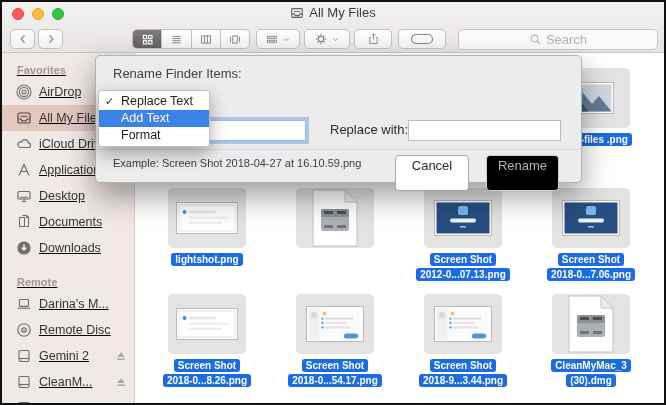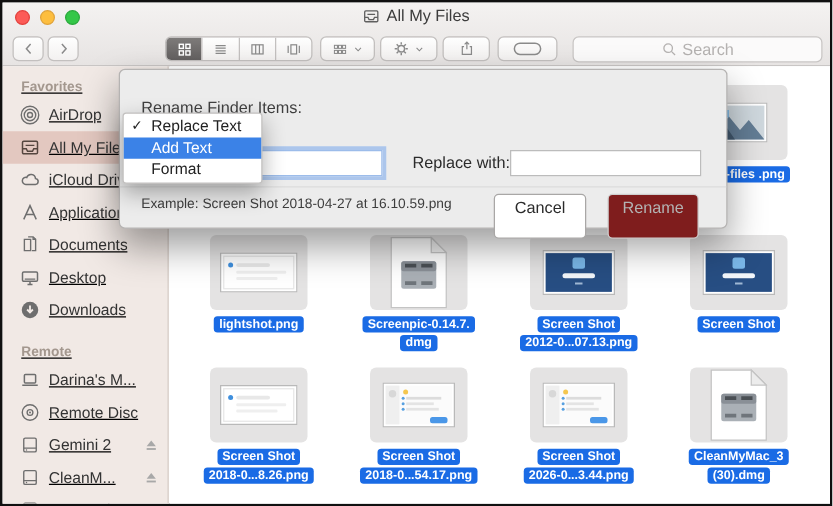--- a/index.html
+++ b/index.html
@@ -42,30 +42,30 @@
   .file{position:absolute;width:128px;text-align:center;}
   .selbox{width:78px;height:60px;margin:0 auto;background:#e4e3e3;border-radius:5px;
           display:flex;align-items:center;justify-content:center;}
   .labels{margin-top:3px;line-height:14px;}
   .pill{display:inline-block;background:#1a6be5;color:#fff;font-size:10px;font-weight:bold;
         line-height:13px;padding:0 4px;border-radius:3px;white-space:nowrap;}
   
   .dialog{position:absolute;left:93px;top:53px;width:487px;height:128px;box-sizing:border-box;
           background:#ececec;border:1px solid #b5b3b2;border-radius:5px;
           box-shadow:0 14px 30px rgba(0,0,0,.38);z-index:10;font-size:13px;color:#3f3f3f;}
-  .dlg-title{position:absolute;left:17px;top:22px;}
+  .dlg-title{position:absolute;left:17px;top:10px;}
   .dlg-field{position:absolute;height:21px;box-sizing:border-box;background:#fff;border:1px solid #bcbcbc;}
   .dlg-field.focus{border:1px solid #9cbcea;box-shadow:0 0 0 3px rgba(120,168,236,.55);}
   .dlg-label{position:absolute;left:234px;top:66px;color:#2b2b2b;}
   .dlg-sep{position:absolute;left:0;right:0;top:93px;border-top:1px solid #dbdbdb;}
   .dlg-example{position:absolute;left:17px;top:101px;font-size:11px;color:#3e3e3e;}
   .dlg-btn{position:absolute;top:99px;height:36px;box-sizing:border-box;border-radius:4px;
            text-align:center;line-height:20px;font-size:13px;}
   .dlg-cancel{left:299px;width:74px;background:#fff;border:1px solid #a9a7a6;color:#2b2b2b;}
-  .dlg-rename{left:390px;width:73px;background:#7f1d1d;border:1px solid #cfcfcf;color:#b3b3b3;}
+  .dlg-rename{left:390px;width:73px;background:#000000;border:1px solid #cfcfcf;color:#b3b3b3;}
   
   .menu{position:absolute;left:96px;top:88px;width:110px;z-index:20;background:#fff;
         border:1px solid #c2c0bf;border-radius:3px;box-shadow:0 7px 18px rgba(0,0,0,.32);padding:2px 0;}
   .menu-item{height:17px;line-height:17px;font-size:12.5px;color:#222;padding-left:22px;position:relative;white-space:nowrap;}
   .menu-item.hl{background:#3b82e7;color:#fff;}
   .menu-item .check{position:absolute;left:6px;font-size:11px;}
 </style>
 </head>
 <body>
 
@@ -216,37 +216,37 @@
         <span class="ic"><svg viewBox="0 0 16 16">
             <g fill="none" stroke="currentColor" stroke-width="1.2">
               <path d="M3 13.5L8 2.5l5 11"></path>
               <path d="M4.8 9.5h6.4"></path>
             </g>
           </svg></span>
         <span class="side-label">Applications</span>
       </div>
       <div class="side-row">
         <span class="ic"><svg viewBox="0 0 16 16">
+            <g fill="none" stroke="currentColor" stroke-width="1.2">
+              <rect x="2" y="3.5" width="12" height="7.5" rx="1"></rect>
+              <path d="M6 13.5h4M8 11v2.5"></path>
+              <path d="M3.8 9.3h8.4" stroke-width="1"></path>
+            </g>
+          </svg></span>
+        <span class="side-label">Desktop</span>
+      </div>
+      <div class="side-row">
+        <span class="ic"><svg viewBox="0 0 16 16">
             <g fill="none" stroke="currentColor" stroke-width="1.1">
               <path d="M3.5 3.5h5v9h-5z"></path>
               <path d="M6.5 1.5h4l2 2v9h-3"></path>
               <path d="M10.5 1.5v2h2"></path>
             </g>
           </svg></span>
         <span class="side-label">Documents</span>
-      </div>
-      <div class="side-row">
-        <span class="ic"><svg viewBox="0 0 16 16">
-            <g fill="none" stroke="currentColor" stroke-width="1.2">
-              <rect x="2" y="3.5" width="12" height="7.5" rx="1"></rect>
-              <path d="M6 13.5h4M8 11v2.5"></path>
-              <path d="M3.8 9.3h8.4" stroke-width="1"></path>
-            </g>
-          </svg></span>
-        <span class="side-label">Desktop</span>
       </div>
       <div class="side-row">
         <span class="ic"><svg viewBox="0 0 16 16">
             <circle cx="8" cy="8" r="6.6" fill="currentColor"></circle>
             <path d="M8 4.3v5.2M5.7 7.6L8 9.9l2.3-2.3" stroke="#f1e9e5" stroke-width="1.5" fill="none"></path>
           </svg></span>
         <span class="side-label">Downloads</span>
       </div>
       <div class="side-header devices-gap">Remote</div>
       <div class="side-row">
@@ -355,24 +355,20 @@
               <path d="M1 1h32l12 12v44H1z" fill="#fff" stroke="#c4c4c4"></path>
               <path d="M33 1l12 12H33z" fill="#ececec" stroke="#c4c4c4"></path>
               <rect x="9" y="20" width="28" height="22" rx="2" fill="#aab0b6"></rect>
               <rect x="9" y="20" width="28" height="8" rx="2" fill="#898f96"></rect>
               <rect x="12" y="22" width="9" height="3" fill="#4a4f54"></rect>
               <rect x="25" y="22" width="9" height="3" fill="#4a4f54"></rect>
               <rect x="12" y="36" width="9" height="3" fill="#6f757b"></rect>
               <rect x="25" y="36" width="9" height="3" fill="#6f757b"></rect>
             </svg>
           </div>
-          <div class="labels">
-            <div><span class="pill">Screenpic-0.14.7.</span></div>
-            <div><span class="pill">dmg</span></div>
-          </div>
         </div>
         <div class="file" style="left: 263px; top: 135px;">
           <div class="selbox">
             <svg width="58" height="36" viewBox="0 0 58 36">
               <rect x="0.5" y="0.5" width="57" height="35" fill="#fff" stroke="#b9b9b9"></rect>
               <rect x="2.5" y="2.5" width="53" height="31" fill="#274e83"></rect>
               <rect x="24" y="6" width="10" height="9" rx="2" fill="#7ab7e8"></rect>
               <rect x="16" y="18.5" width="26" height="4" rx="2" fill="#f2f6fa"></rect>
               <rect x="26" y="26" width="6" height="1.6" fill="#9fb8d4"></rect>
             </svg>
@@ -387,20 +383,21 @@
             <svg width="58" height="36" viewBox="0 0 58 36">
               <rect x="0.5" y="0.5" width="57" height="35" fill="#fff" stroke="#b9b9b9"></rect>
               <rect x="2.5" y="2.5" width="53" height="31" fill="#274e83"></rect>
               <rect x="24" y="6" width="10" height="9" rx="2" fill="#7ab7e8"></rect>
               <rect x="16" y="18.5" width="26" height="4" rx="2" fill="#f2f6fa"></rect>
               <rect x="26" y="26" width="6" height="1.6" fill="#9fb8d4"></rect>
             </svg>
           </div>
           <div class="labels">
             <div><span class="pill">Screen Shot</span></div>
+            <div><span class="pill">2018-0...7.06.png</span></div>
           </div>
         </div>
         <div class="file" style="left: 7px; top: 241px;">
           <div class="selbox">
             <svg width="62" height="32" viewBox="0 0 62 32">
               <rect x="0.5" y="0.5" width="61" height="31" fill="#fff" stroke="#b9b9b9"></rect>
               <rect x="3" y="3" width="56" height="26" fill="none" stroke="#e6e6e6"></rect>
               <circle cx="8.5" cy="10" r="2" fill="#3f8fdd"></circle>
               <rect x="13" y="8.5" width="27" height="3" rx="1.5" fill="#e8e8e8"></rect>
               <rect x="13" y="14.5" width="40" height="2.5" rx="1" fill="#efefef"></rect>
@@ -446,21 +443,21 @@
               <circle cx="16.5" cy="17" r="1.2" fill="#58a0e0"></circle>
               <circle cx="16.5" cy="21.4" r="1.2" fill="#58a0e0"></circle>
               <rect x="19" y="11.5" width="28" height="2.2" fill="#dcdcdc"></rect>
               <rect x="19" y="15.9" width="22" height="2.2" fill="#e4e4e4"></rect>
               <rect x="19" y="20.3" width="26" height="2.2" fill="#e4e4e4"></rect>
               <rect x="38" y="27.5" width="14" height="5" rx="2" fill="#4a97e8"></rect>
             </svg>
           </div>
           <div class="labels">
             <div><span class="pill">Screen Shot</span></div>
-            <div><span class="pill">2026-0...3.44.png</span></div>
+            <div><span class="pill">2018-9...3.44.png</span></div>
           </div>
         </div>
         <div class="file" style="left: 391px; top: 241px;">
           <div class="selbox">
             <svg width="46" height="58" viewBox="0 0 46 58">
               <path d="M1 1h32l12 12v44H1z" fill="#fff" stroke="#c4c4c4"></path>
               <path d="M33 1l12 12H33z" fill="#ececec" stroke="#c4c4c4"></path>
               <rect x="9" y="20" width="28" height="22" rx="2" fill="#aab0b6"></rect>
               <rect x="9" y="20" width="28" height="8" rx="2" fill="#898f96"></rect>
               <rect x="12" y="22" width="9" height="3" fill="#4a4f54"></rect>

